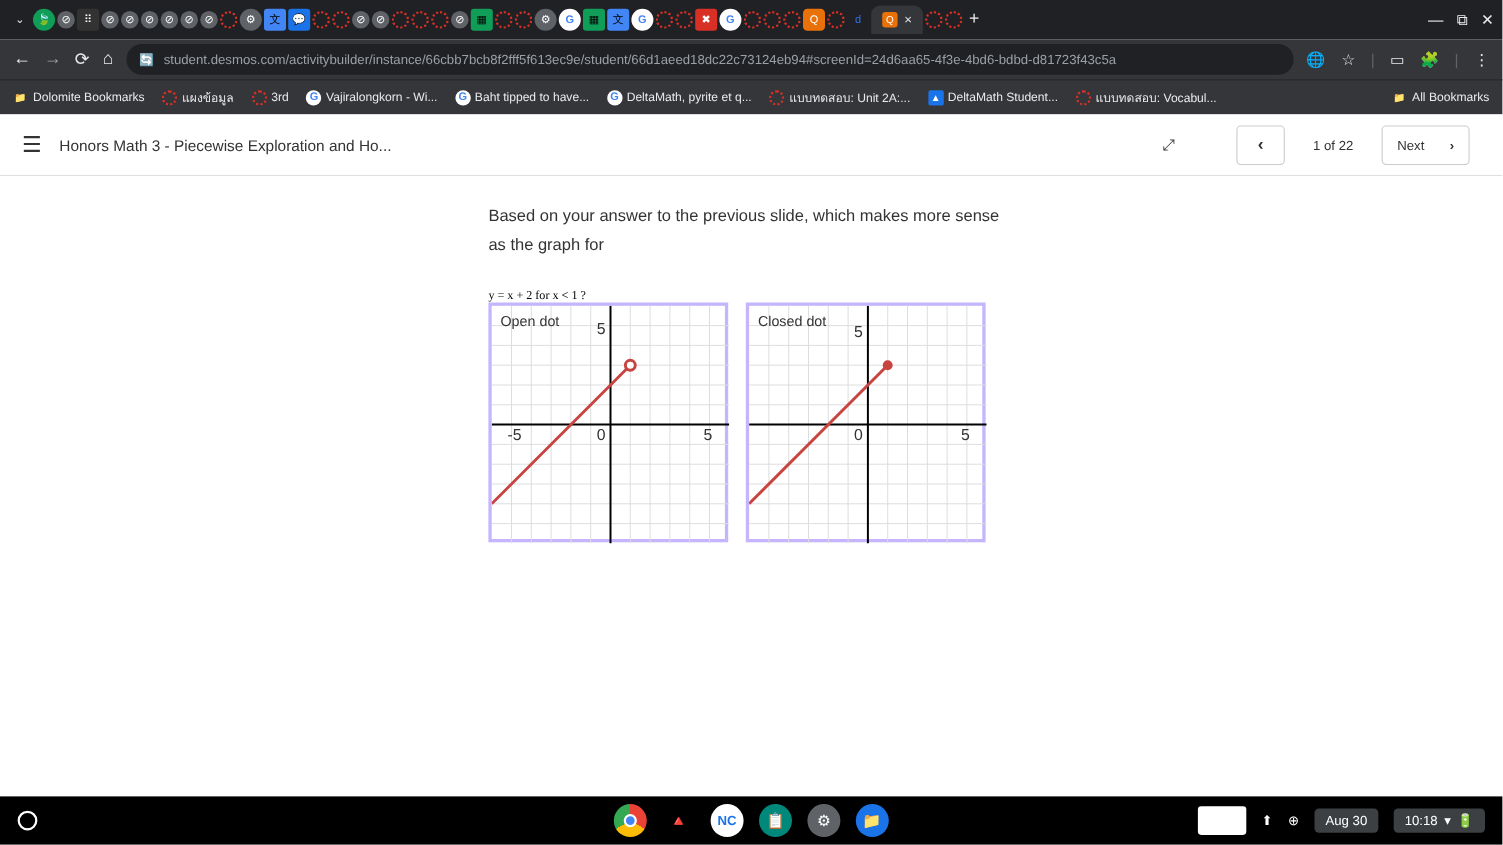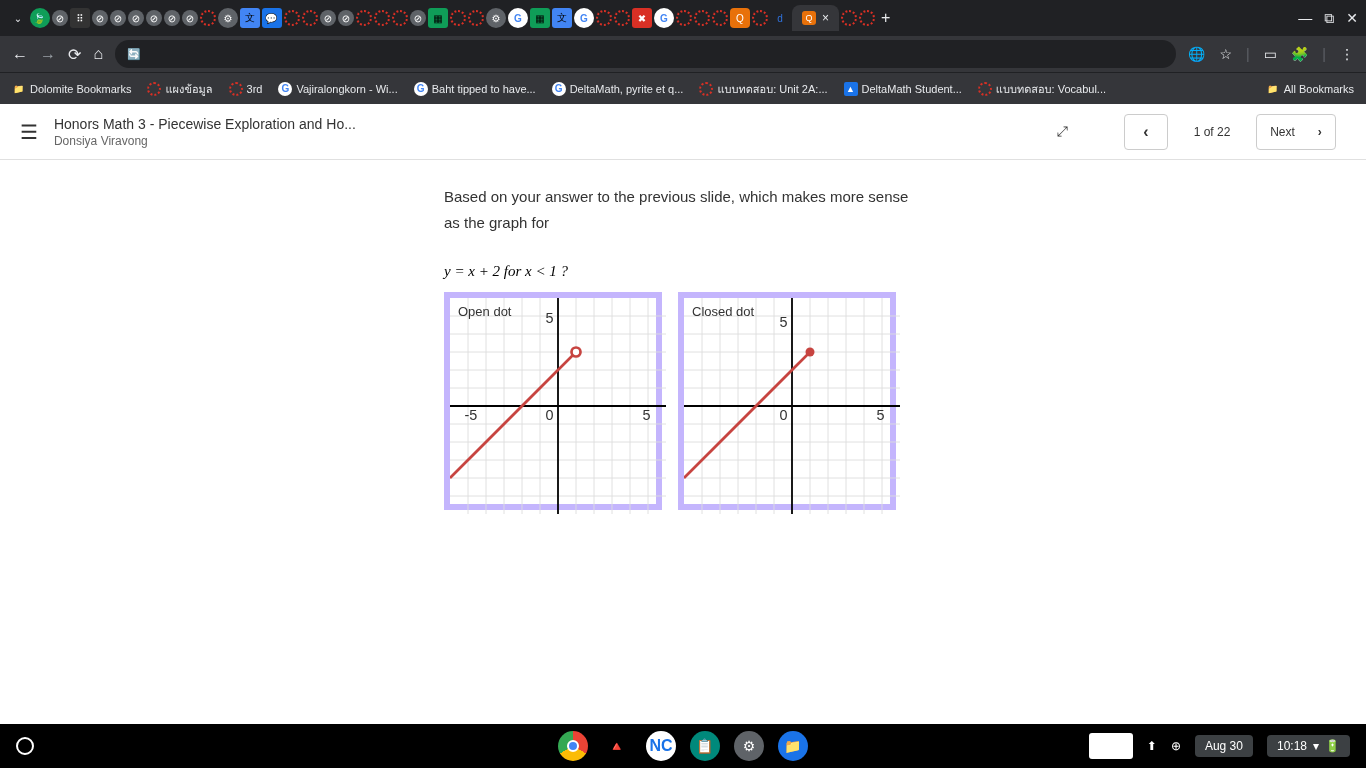--- a/index.html
+++ b/index.html
@@ -38,23 +38,23 @@
 .expand-icon { margin-left: auto; font-size: 14px; color: #333; cursor: pointer; }
 .nav-btns { display: flex; gap: 8px; align-items: center; margin-left: 40px; padding-right: 10px;}
 .nav-box { border: 1px solid #ccc; border-radius: 4px; height: 36px; display: flex; align-items: center; justify-content: center; font-size: 12px; color: #333; cursor: pointer; }
 .nav-box.arrow { width: 44px; font-size: 16px; font-weight: bold; }
 .nav-box.counter { width: 72px; border: none; }
 .nav-box.next { width: 80px; gap: 23px; }
 
 
 .content { padding: 24px 12px 0 444px; }
 .prompt { font-size: 15px; color: #333; line-height: 1.7; max-width: 480px; margin-bottom: 28px; }
-.equation { font-size: 15px; font-style: italic; font-family: 'Times New Roman', serif; margin-bottom: 12px; }
+.equation { font-size: 11px; font-family: 'Times New Roman', serif; margin-bottom: 0; }
 .graphs { display: flex; gap: 16px; }
-.graph-box { width: 218px; height: 218px; border: 6px solid #c4b5fd; position: relative; background: #fff; cursor: pointer; }
+.graph-box { width: 218px; height: 218px; border: 3px solid #c4b5fd; position: relative; background: #fff; cursor: pointer; }
 .graph-label { position: absolute; top: 6px; left: 8px; font-size: 13px; color: #333; z-index: 2; }
 
 
 .taskbar { position: absolute; bottom: 0; left: 0; right: 0; height: 44px; background: #000; display: flex; align-items: center; padding: 0 16px; }
 .taskbar .circle-btn { width: 18px; height: 18px; border: 2px solid #fff; border-radius: 50%; cursor: pointer; }
 .taskbar .center-icons { position: absolute; left: 50%; transform: translateX(-50%); display: flex; gap: 14px; }
 .taskbar .center-icons .app-icon { width: 30px; height: 30px; border-radius: 50%; display:flex; align-items:center; justify-content:center; font-size: 14px; cursor: pointer; }
 .taskbar .right-tray { margin-left: auto; display: flex; align-items: center; gap: 14px; color: #fff; font-size: 12px; }
 .tray-pill { background: #3c4043; padding: 4px 10px; border-radius: 4px; }
 </style>
@@ -116,20 +116,21 @@
   </div>
 </div>
 
 <div class="addr-bar">
   <span class="nav-btn enabled">←</span>
   <span class="nav-btn">→</span>
   <span class="nav-btn enabled">⟳</span>
   <span class="nav-btn enabled">⌂</span>
   <div class="url-box">
     <span class="lock">🔄</span>
+    <span>student.desmos.com/activitybuilder/instance/66cbb7bcb8f2fff5f613ec9e/student/66d1aeed18dc22c73124eb94#screenId=24d6aa65-4f3e-4bd6-bdbd-d81723f43c5a</span>
   </div>
   <div class="addr-right">
     <span>🌐</span>
     <span>☆</span>
     <span style="color:#5f6368;">|</span>
     <span>▭</span>
     <span>🧩</span>
     <span style="color:#5f6368;">|</span>
     <span>⋮</span>
   </div>
@@ -175,21 +176,20 @@
   <div class="bm-item all-bm">
       <span class="bm-icon">📁</span>
       <span>All Bookmarks</span>
     </div>
 </div>
 
 <div class="desmos-header">
   <span class="hamburger">☰</span>
   <div class="title-block">
     <div class="activity-title">Honors Math 3 - Piecewise Exploration and Ho...</div>
-    <div class="student-name">Donsiya Viravong</div>
   </div>
   <span class="expand-icon">⤢</span>
   <div class="nav-btns">
     <div class="nav-box arrow">‹</div>
     <div class="nav-box counter">1 of 22</div>
     <div class="nav-box next">
       <span>Next</span>
       <span style="font-weight:bold;">›</span>
     </div>
   </div>
@@ -271,21 +271,21 @@
   </div>
 </div>
 
 <div class="taskbar">
   <div class="circle-btn"></div>
   <div class="center-icons">
     <div class="app-icon" style="background:conic-gradient(#ea4335 0 120deg,#fbbc05 120deg 240deg,#34a853 240deg 360deg);">
         <div style="width:12px;height:12px;background:#4285f4;border-radius:50%;border:2px solid #fff;"></div>
       </div>
     <div class="app-icon" style="background:#000;">🔺</div>
-    <div class="app-icon" style="background:#fff;color:#1a73e8;font-weight:bold;font-size:16px;">NC</div>
+    <div class="app-icon" style="background:#fff;color:#1a73e8;font-weight:bold;font-size:12px;">NC</div>
     <div class="app-icon" style="background:#00897b;color:#fff;">📋</div>
     <div class="app-icon" style="background:#5f6368;color:#fff;">⚙</div>
     <div class="app-icon" style="background:#1a73e8;color:#fff;">📁</div>
   </div>
   <div class="right-tray">
     <div style="width:44px;height:26px;background:#fff;border-radius:3px;"></div>
     <span>⬆</span>
     <span>⊕</span>
     <div class="tray-pill">Aug 30</div>
     <div class="tray-pill" style="display:flex;gap:6px;align-items:center;">

